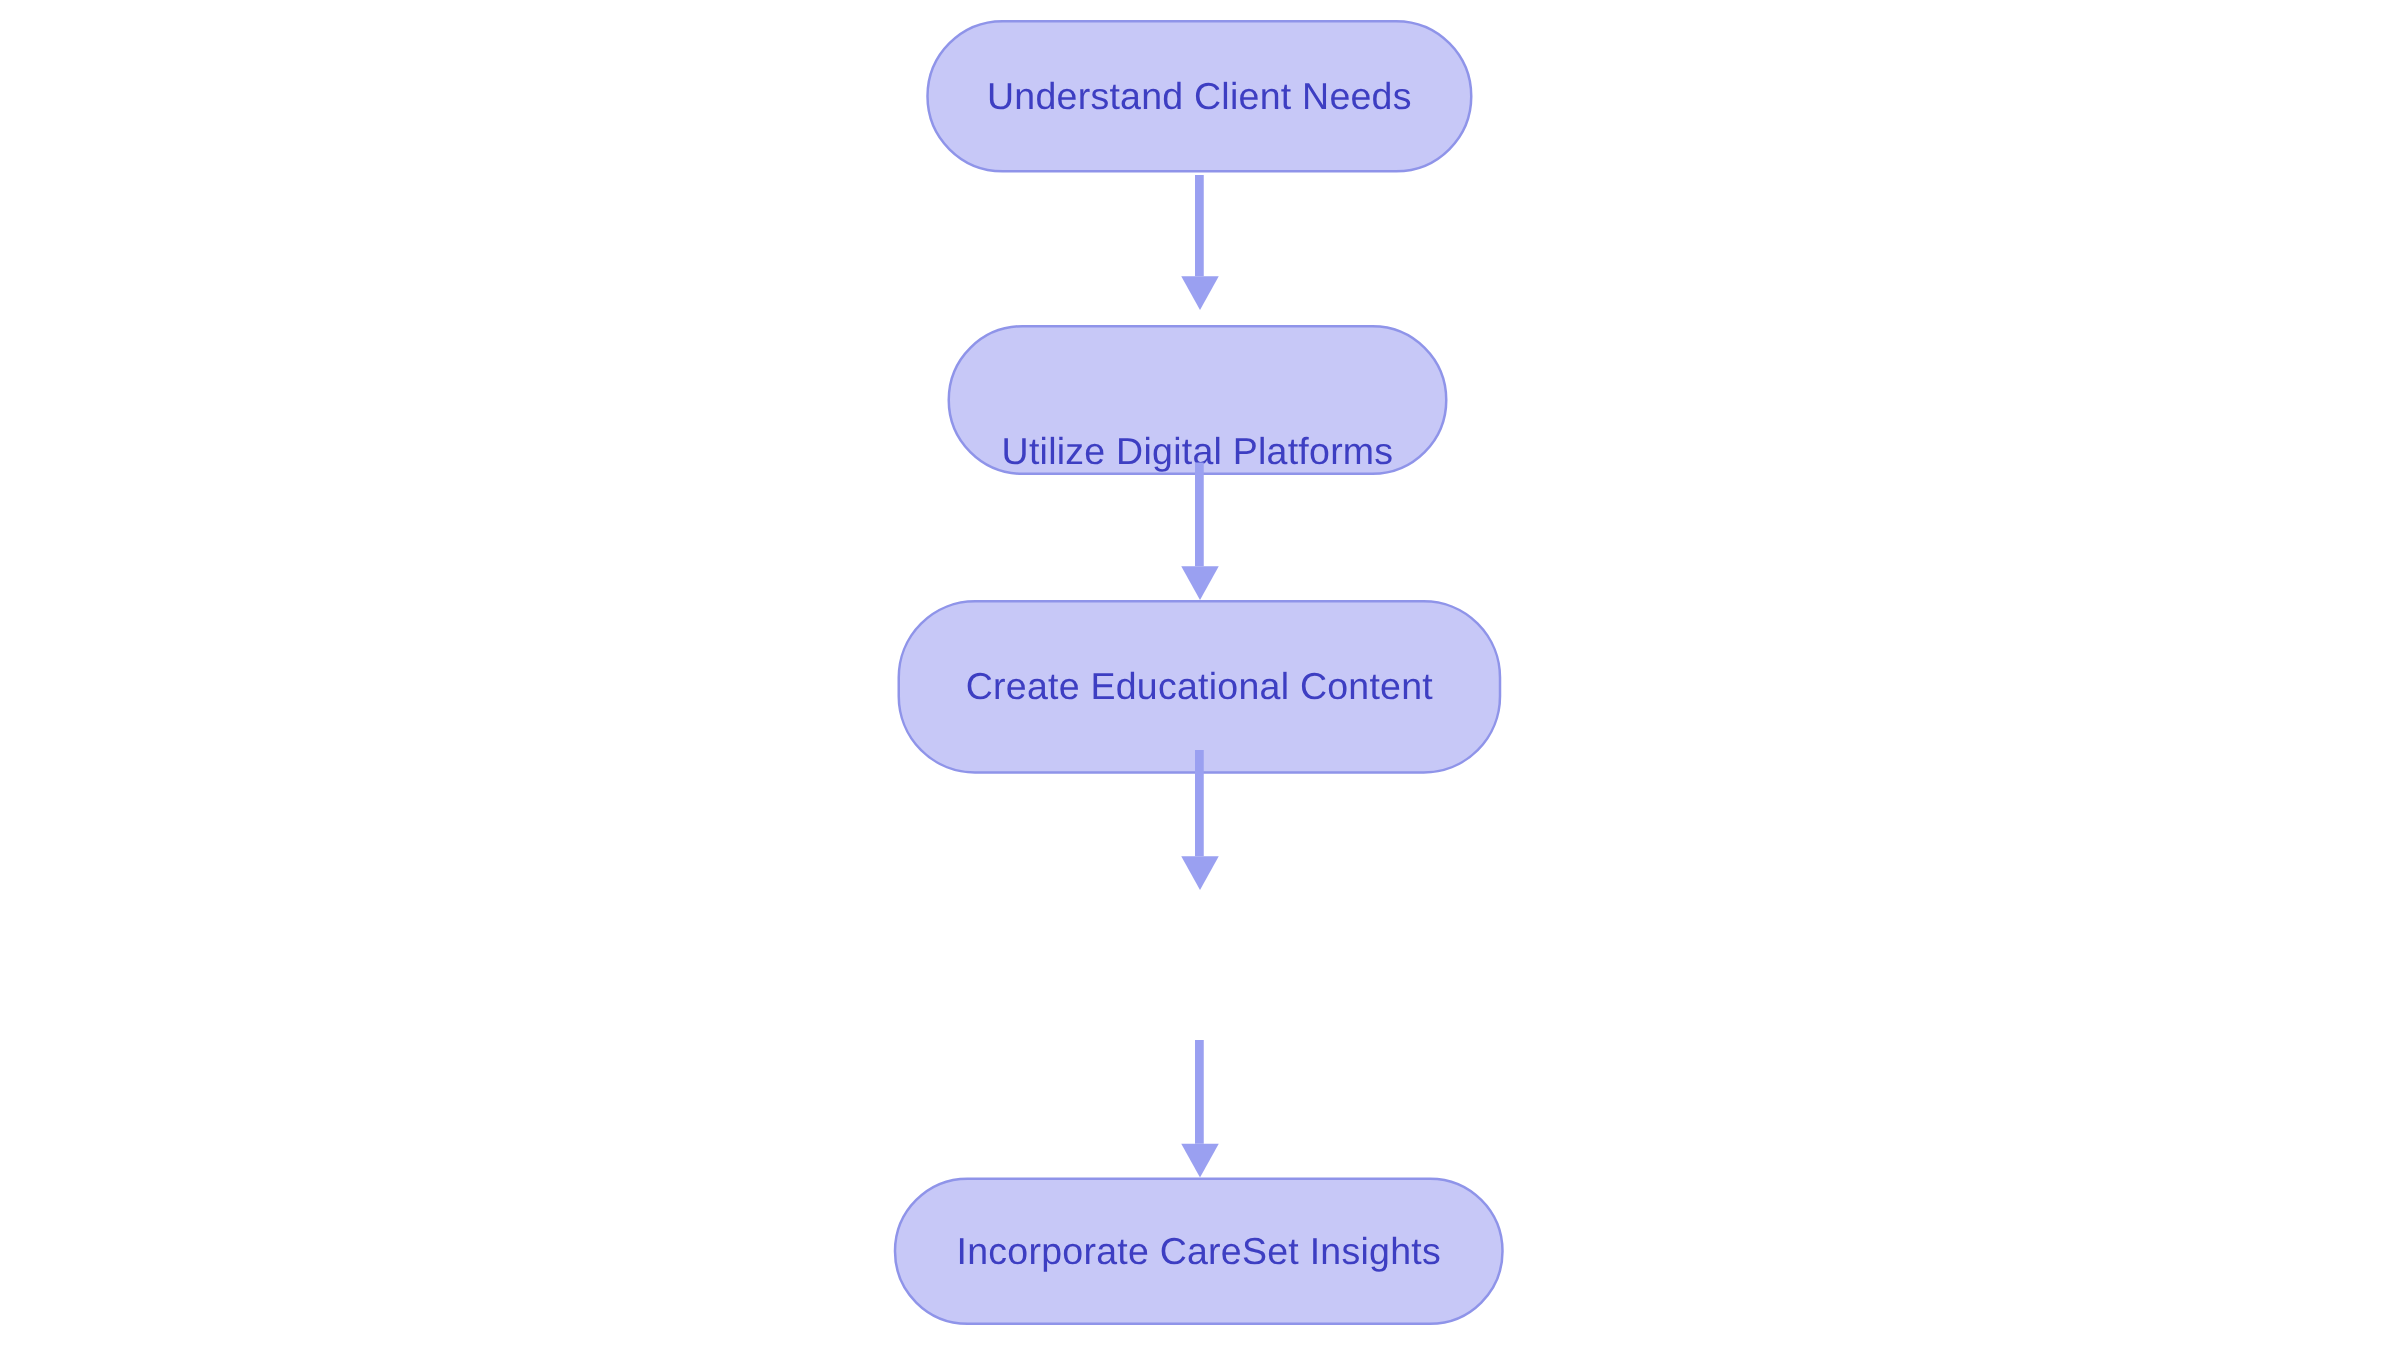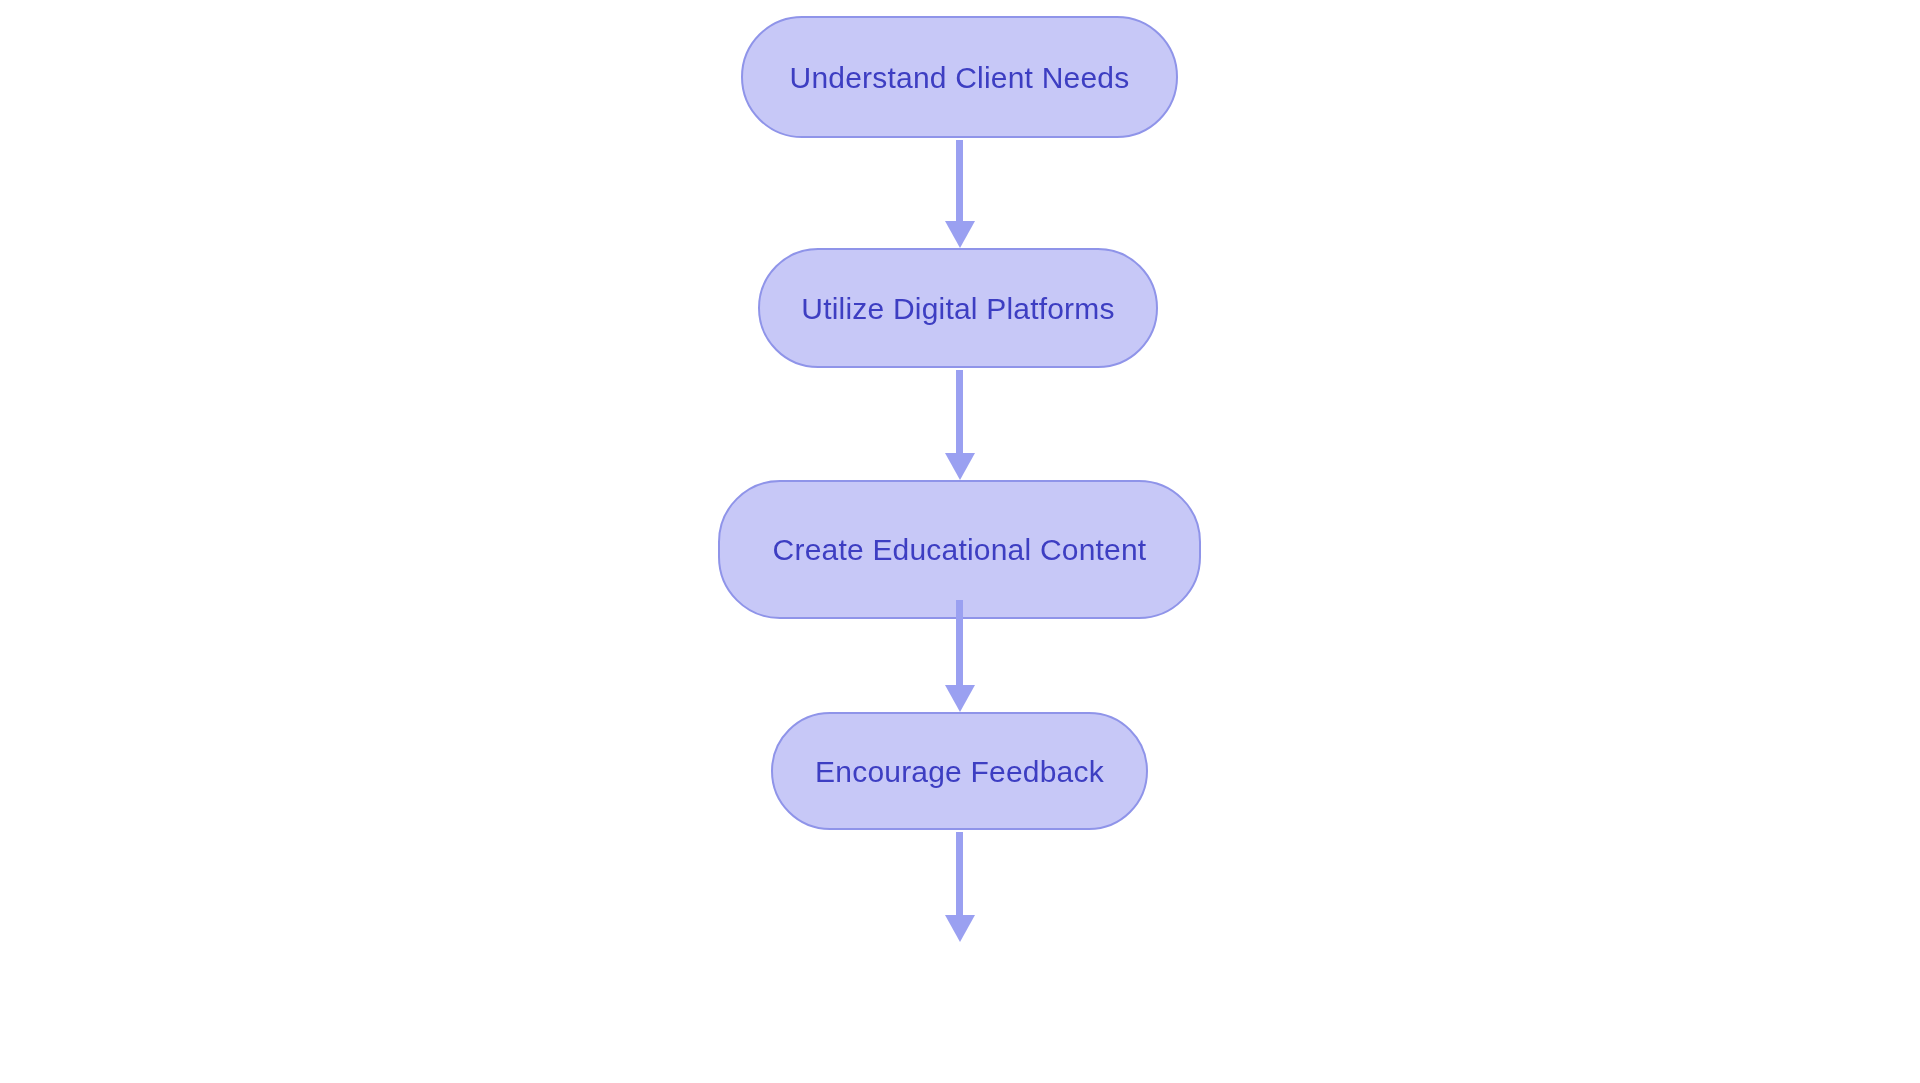--- a/index.html
+++ b/index.html
@@ -29,21 +29,21 @@
   }
   .flow-node .node-label {
     color: #3d3ec2;
     font-size: 30px;
     font-weight: 500;
     letter-spacing: 0.2px;
     line-height: 1.1;
     white-space: nowrap;
   }
   .node-1 { left: 741px; top: 16px;  width: 437px; height: 122px; }
-  .node-2 { left: 758px; top: 248px; width: 400px; height: 120px; }
+  .node-2 { left: 758px; top: 260px; width: 400px; height: 120px; align-items: flex-end; }
   .node-3 { left: 718px; top: 480px; width: 483px; height: 139px; }
   .node-4 { left: 771px; top: 712px; width: 377px; height: 118px; }
   .node-5 { left: 715px; top: 942px; width: 488px; height: 118px; }
 
   .flow-arrow {
     position: absolute;
     left: 944px;           
     width: 31px;
     display: flex;
     flex-direction: column;
@@ -93,23 +93,23 @@
 
   <div class="flow-node node-3">
     <span class="node-label">Create Educational Content</span>
   </div>
 
   <div class="flow-arrow arrow-3">
     <div class="arrow-line"></div>
     <div class="arrow-head"></div>
   </div>
 
-  <div class="flow-node node-4">
-    <span class="node-label">Encourage Feedback</span>
-  </div>
 
   <div class="flow-arrow arrow-4">
     <div class="arrow-line"></div>
     <div class="arrow-head"></div>
   </div>
 
+  <div class="flow-node node-5">
+    <span class="node-label">Incorporate CareSet Insights</span>
+  </div>
 
 </div>
 
 </body></html>

